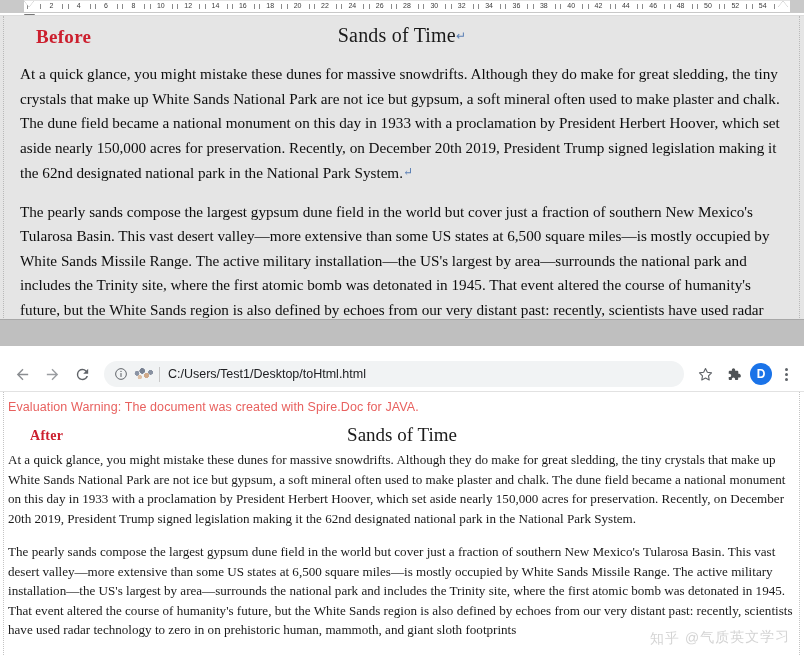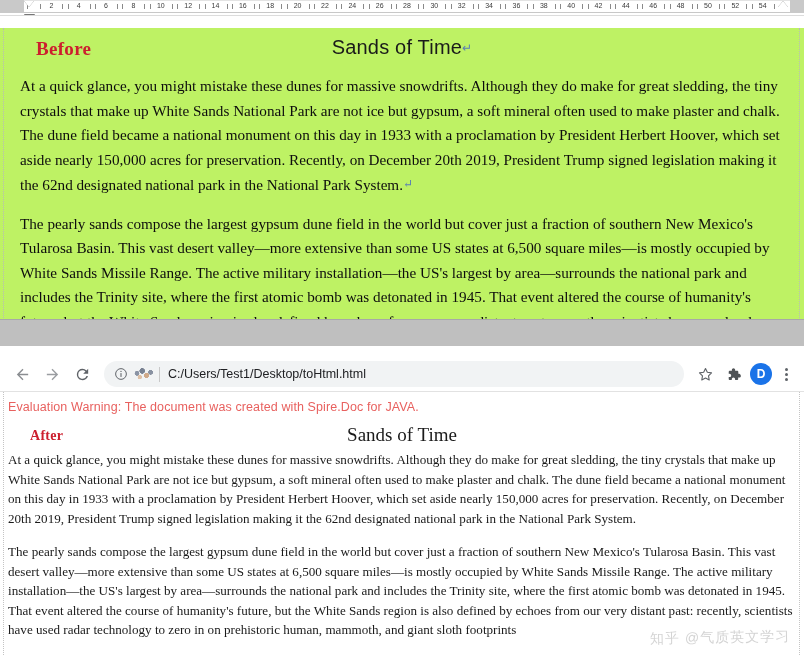--- a/index.html
+++ b/index.html
@@ -95,24 +95,23 @@
   }
   .indent-right {
     top: 1px; right: 16px;
     border-bottom: 6px solid #ffffff;
     filter: drop-shadow(0 0 0.6px #666);
   }
 
   
   .doc-surface {
     position: relative;
-    background: #bef264;
+    background: #e5e5e5;
     height: 304px;
     overflow: hidden;
-    margin-top: 12px;
   }
   .page-edge {
     position: absolute;
     top: 0; bottom: 0;
     width: 0;
     border-left: 1px dotted #b9b9b9;
   }
   .page-edge.left { left: 3px; }
   .page-edge.right { right: 4px; }
 
@@ -135,21 +134,21 @@
     font-family: "Liberation Serif", serif;
     font-weight: bold;
     font-size: 19px;
     letter-spacing: 0.3px;
   }
   .doc-title {
     position: absolute;
     left: 0; right: 0;
     top: 8px;
     text-align: center;
-    font-family: Liberation Sans, sans-serif;
+    font-family: Liberation Serif, serif;
     font-size: 20px;
     color: #1a1a1a;
     letter-spacing: 0.2px;
   }
   .pilcrow {
     color: #5a7fb5;
     font-size: 12px;
     vertical-align: 2px;
   }
 

